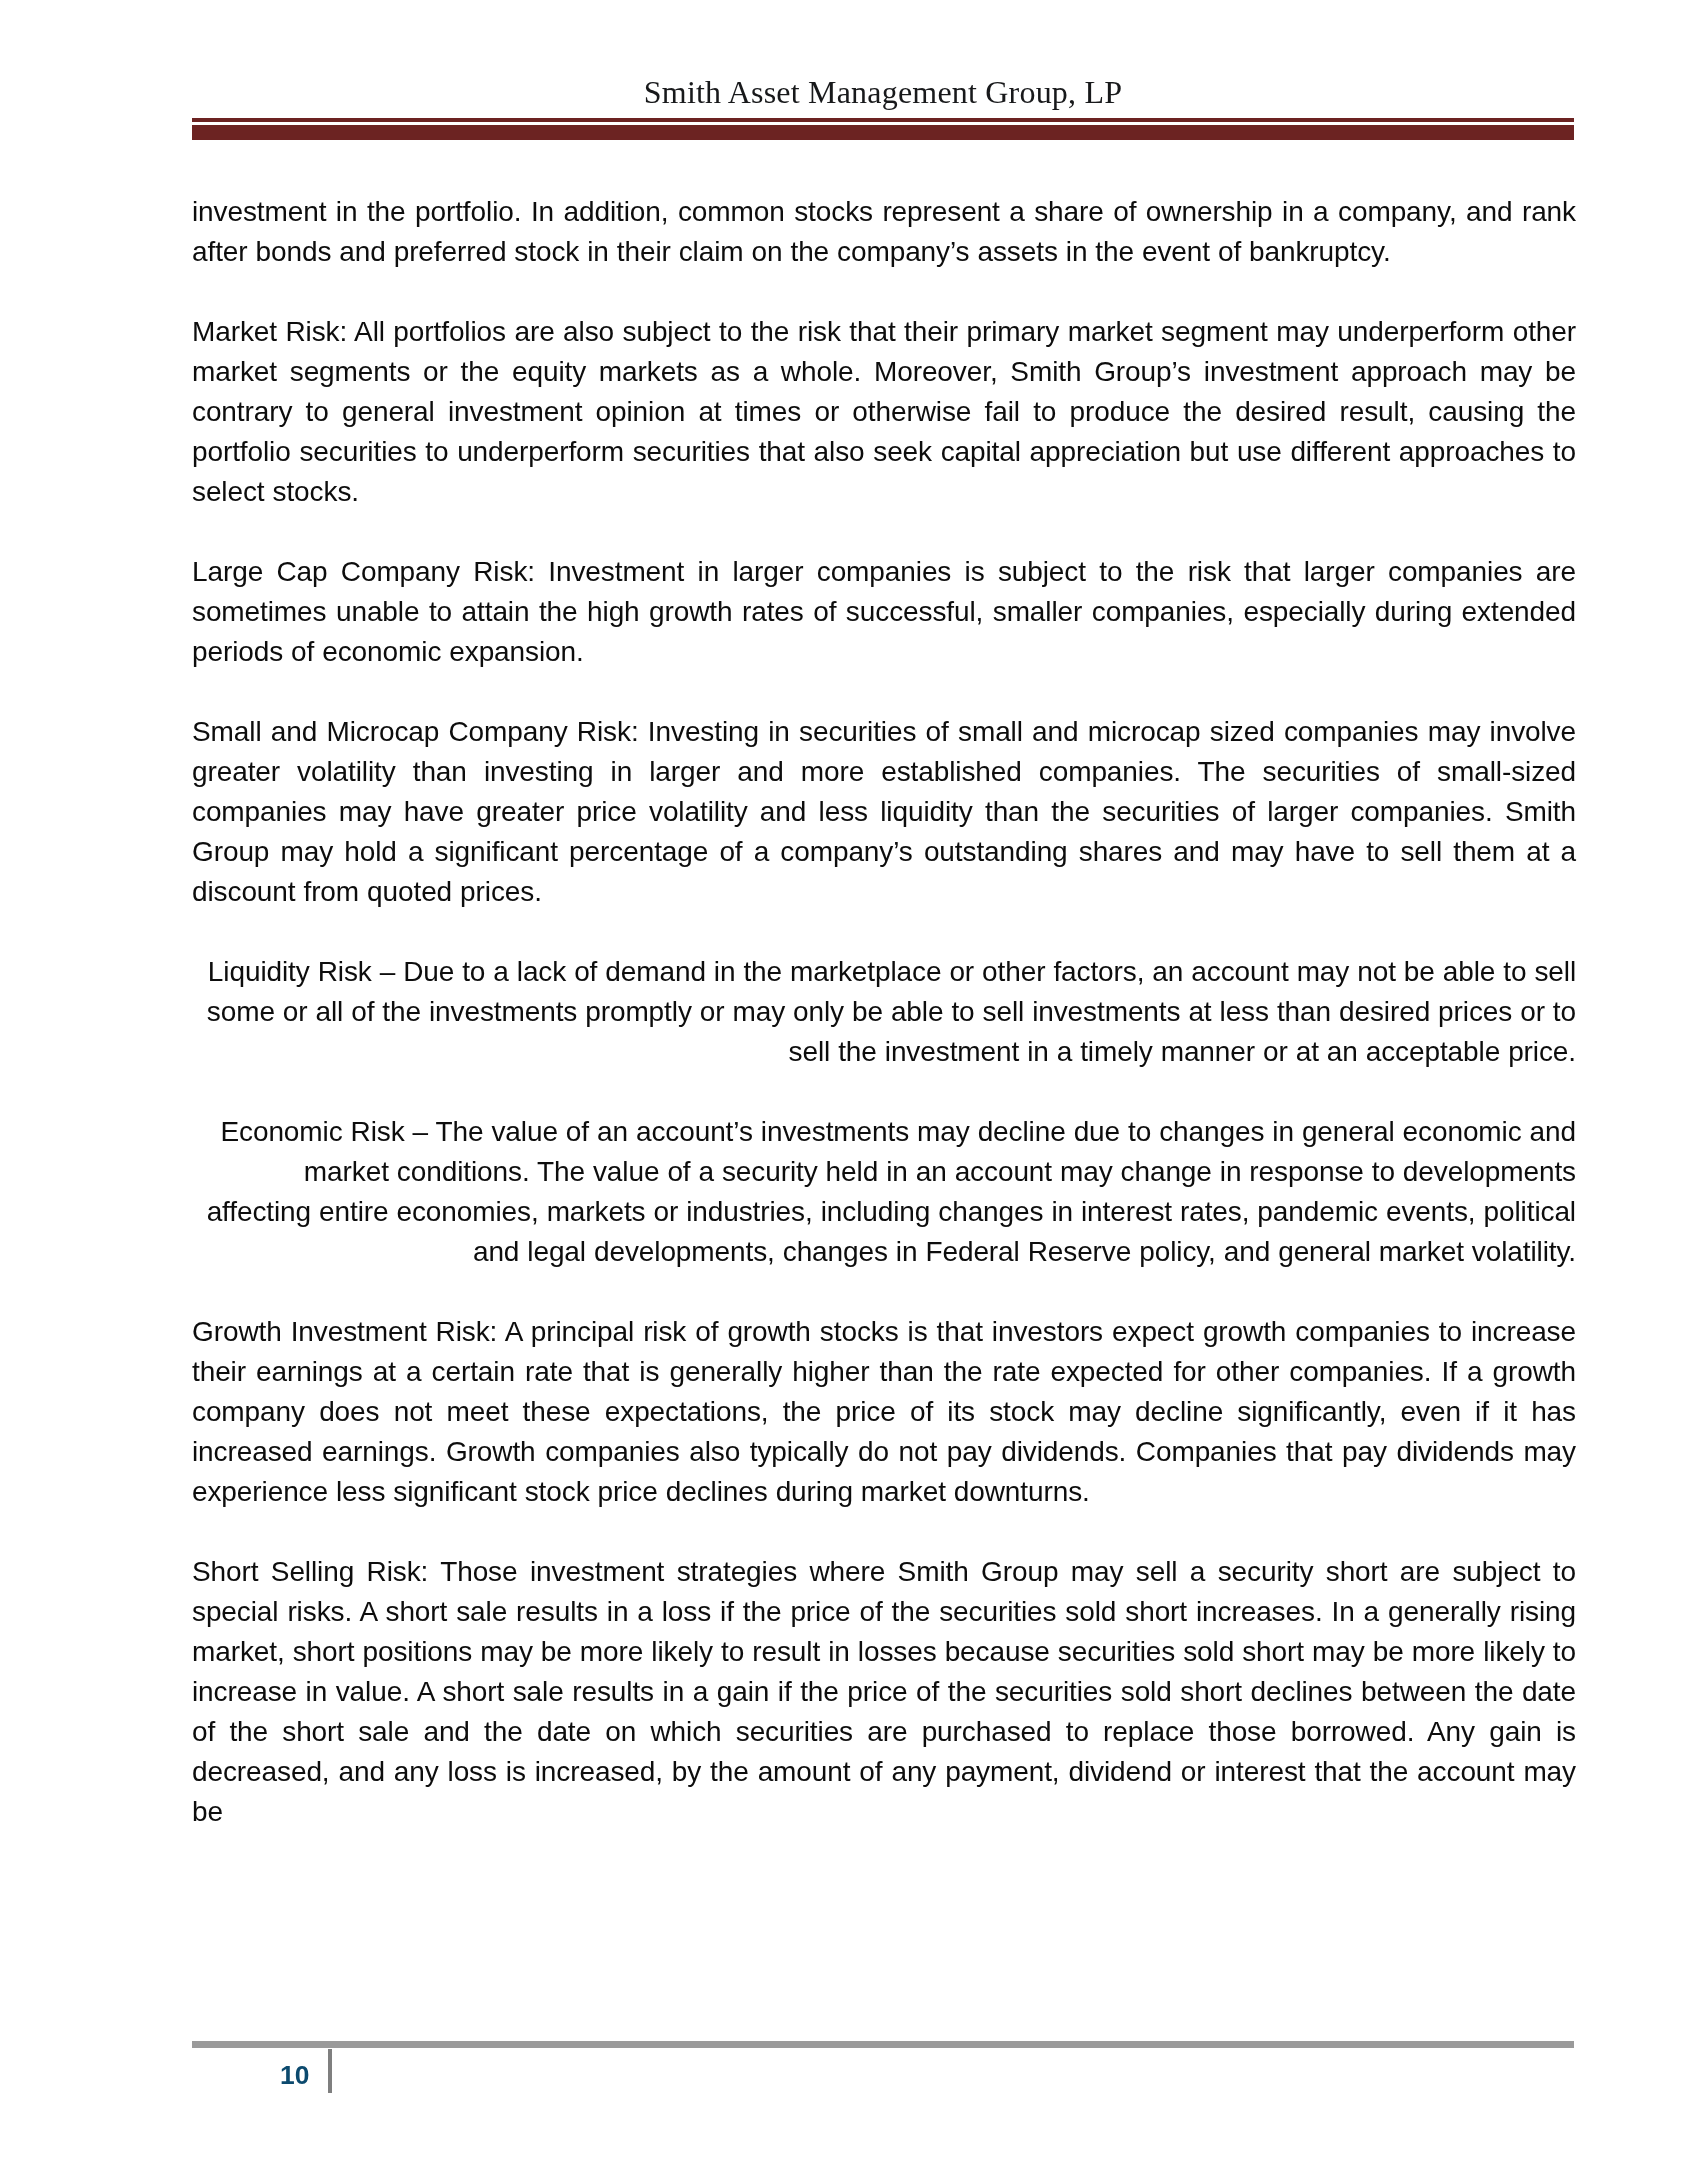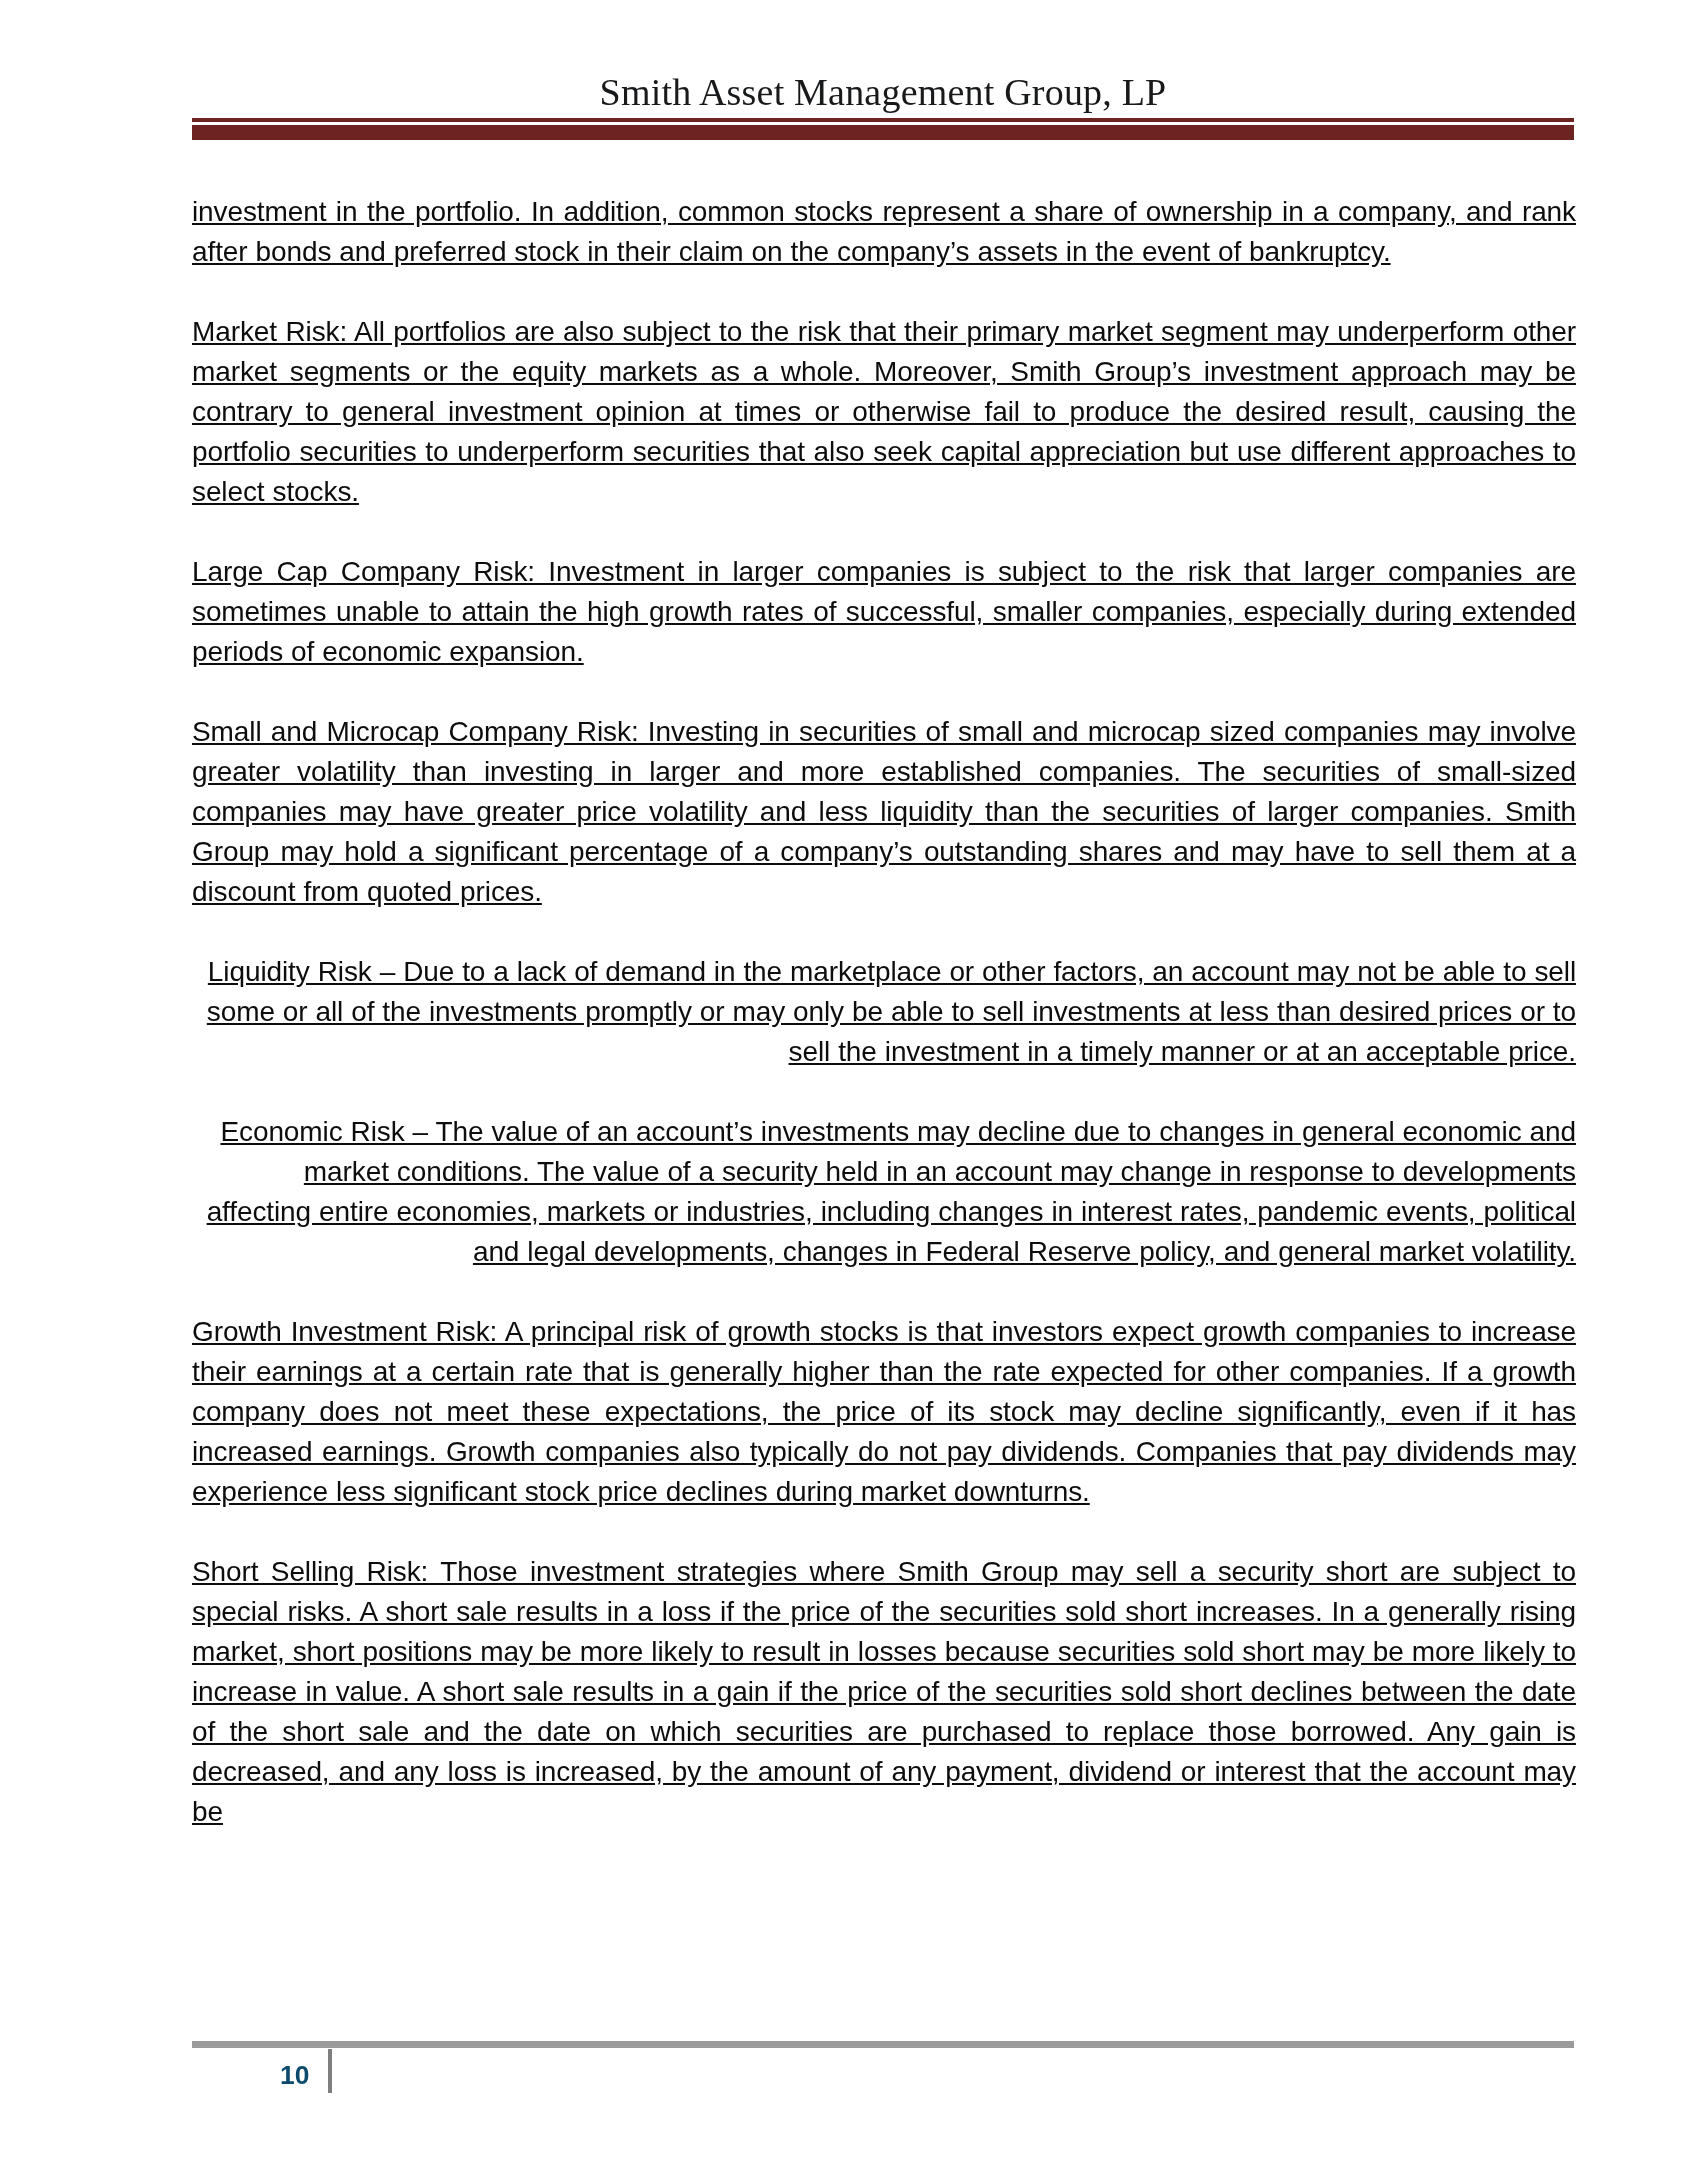--- a/index.html
+++ b/index.html
@@ -28,21 +28,21 @@
   
   .header {
     position: absolute;
     left: 192px;
     top: 75px;
     width: 1382px;
   }
   .header-title {
     text-align: center;
     font-family: "Liberation Serif", serif;
-    font-size: 38px;
+    font-size: 32px;
     line-height: 34px;
     letter-spacing: 0.2px;
     color: #18191b;
     white-space: nowrap;
   }
   .header-rule-thin {
     margin-top: 9.4px;
     height: 3.4px;
     background: #6c2322;
   }
@@ -65,21 +65,20 @@
   .para {
     font-size: 28px;
     line-height: 40px;
     text-align: justify;
     text-justify: inter-word;
     margin: 0 0 40px 0;
     color: #0d0d0d;
     font-stretch: semi-condensed;
     letter-spacing: -0.1px;
     word-spacing: 0.3px;
-    text-decoration: underline;
   }
   .para:last-child {
     margin-bottom: 0;
   }
   .para.nojust {
     text-align: right;
   }
 
   
   .footer {

